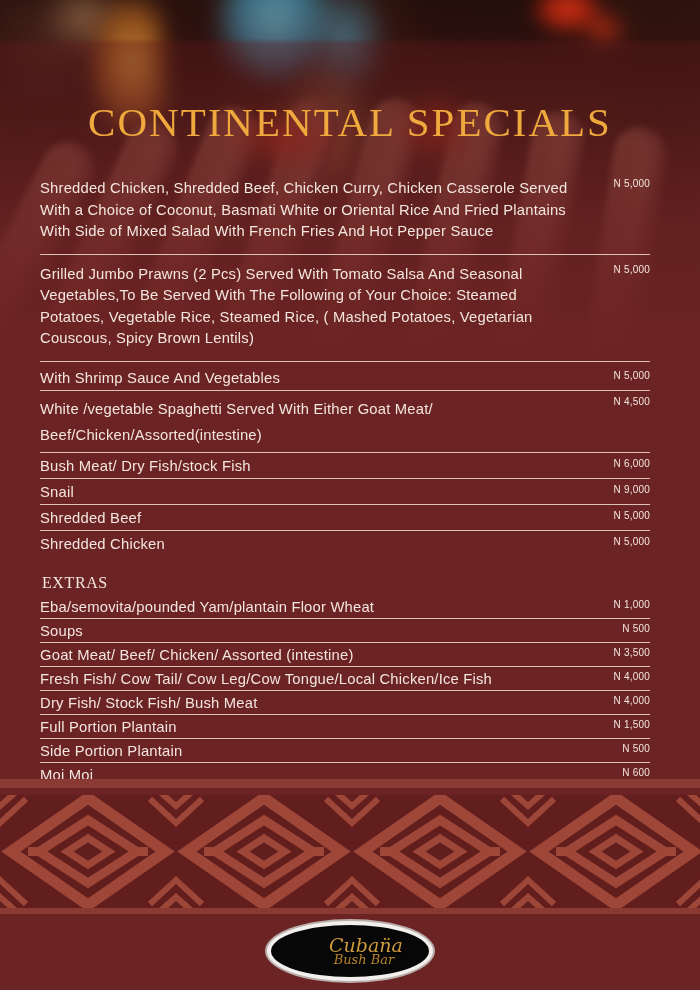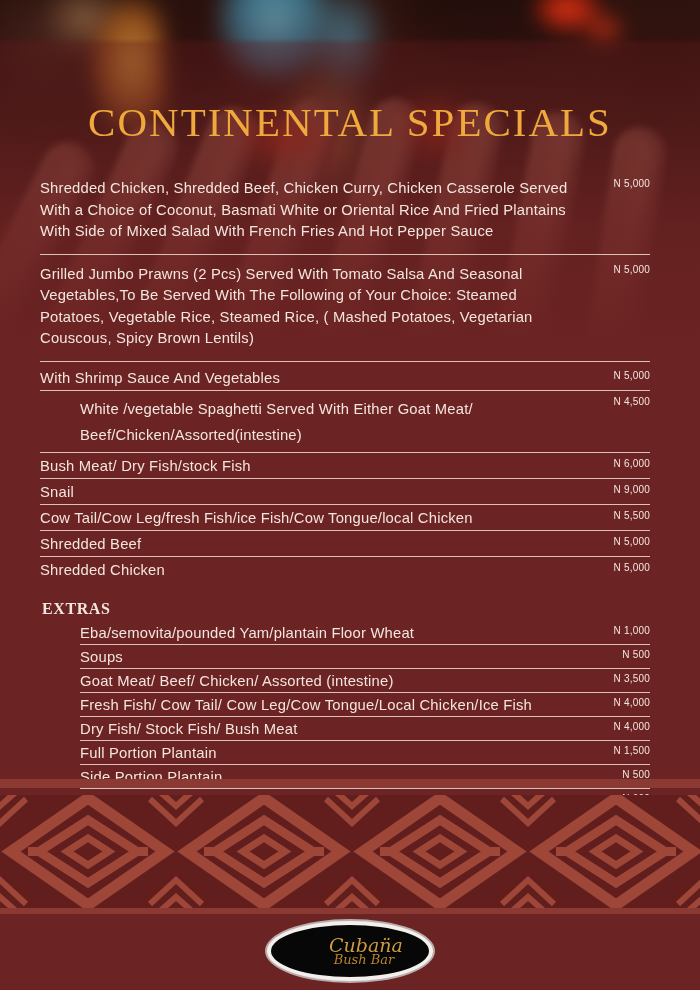--- a/index.html
+++ b/index.html
@@ -50,26 +50,26 @@
   
   .content{position:absolute;left:40px;right:50px;top:178px;color:#f3e6df;}
   .pre{white-space:pre-line;}
   .feature{display:flex;align-items:flex-start;border-bottom:1px solid rgba(238,221,213,.85);}
   .feature .desc{flex:1;font-size:14.8px;line-height:21.5px;letter-spacing:.2px;padding-bottom:11px;}
   .feature+.feature{padding-top:9px;gap:26px;}
   .price{flex-shrink:0;min-width:72px;text-align:right;font-size:10px;letter-spacing:.2px;}
   .row{display:flex;align-items:flex-start;justify-content:space-between;
        border-bottom:1px solid rgba(238,221,213,.85);padding:5px 0 4px 0;}
   .row .dish{font-size:14.8px;line-height:16px;letter-spacing:.2px;}
-  .row-tall .dish{line-height:26px;margin-left:40px;}
+  .row-tall .dish{line-height:26px;}
   .rows .row:first-child{padding-top:8px;}
-  .extras-heading{font-family:"Liberation Serif",serif;font-weight:700;
+  .extras-heading{font-family:"Liberation Serif",serif;font-weight:400;
                   font-size:16px;letter-spacing:.6px;color:#f3e6df;
                   margin:18px 0 3px 2px;}
-  .extras .row{padding:4px 0 3px 0;margin-left:40px;}
+  .extras .row{padding:4px 0 3px 0;}
   .rows .row:last-child,.extras .row:last-child{border-bottom:none;}
 
   
   .stripe{position:absolute;left:0;width:700px;background:#8a3a32;}
   .stripe-top{top:779px;height:9px;}
   .stripe-bottom{top:908px;height:6px;}
   .band{position:absolute;left:0;top:795px;width:700px;height:113px;}
 
   
   .logo{position:absolute;left:50%;top:921px;transform:translateX(-50%);
@@ -143,24 +143,20 @@
 Beef/Chicken/Assorted(intestine)</span>
       <span class="price">N 4,500</span>
     </div>
     <div class="row">
       <span class="dish">Bush Meat/ Dry Fish/stock Fish</span>
       <span class="price">N 6,000</span>
     </div>
     <div class="row">
       <span class="dish">Snail</span>
       <span class="price">N 9,000</span>
-    </div>
-    <div class="row">
-      <span class="dish">Cow Tail/Cow Leg/fresh Fish/ice Fish/Cow Tongue/local Chicken</span>
-      <span class="price">N 5,500</span>
     </div>
     <div class="row">
       <span class="dish">Shredded Beef</span>
       <span class="price">N 5,000</span>
     </div>
     <div class="row">
       <span class="dish">Shredded Chicken</span>
       <span class="price">N 5,000</span>
     </div>
   </div>

